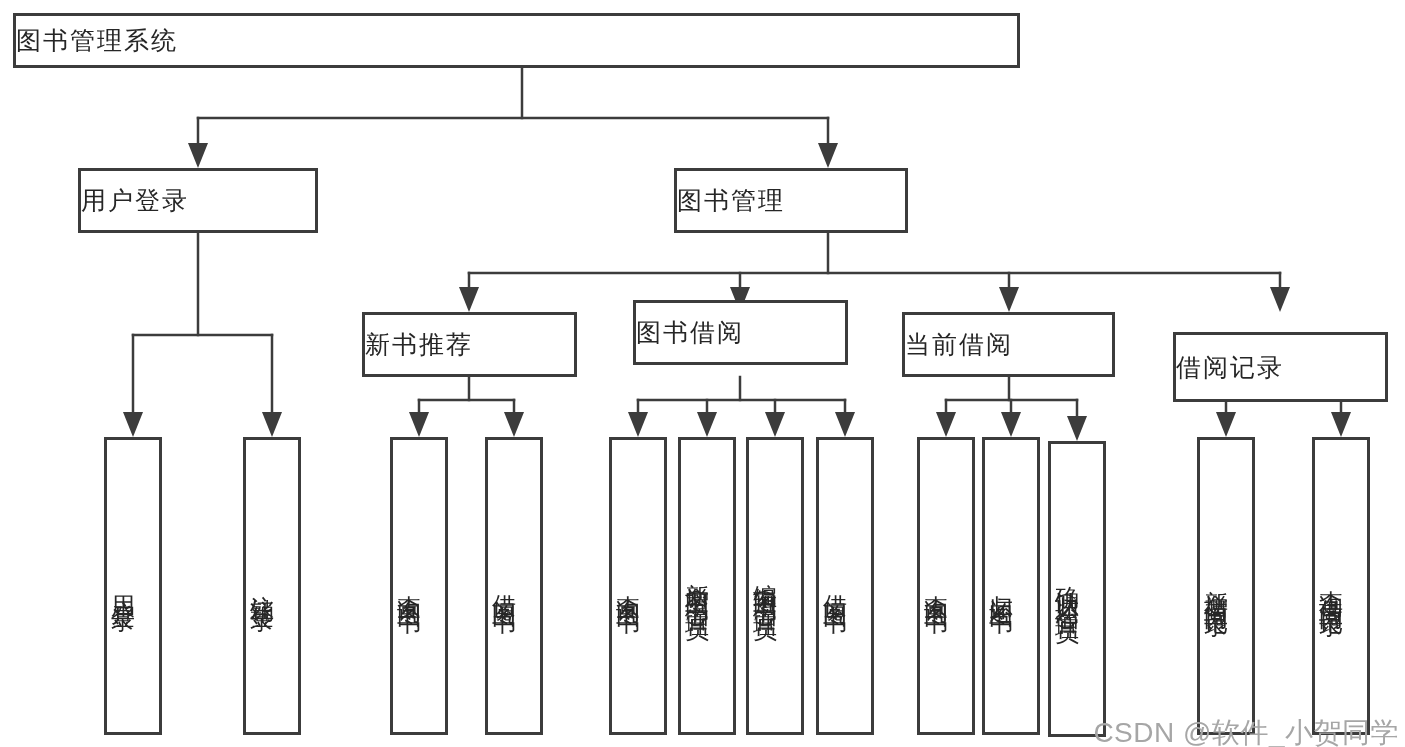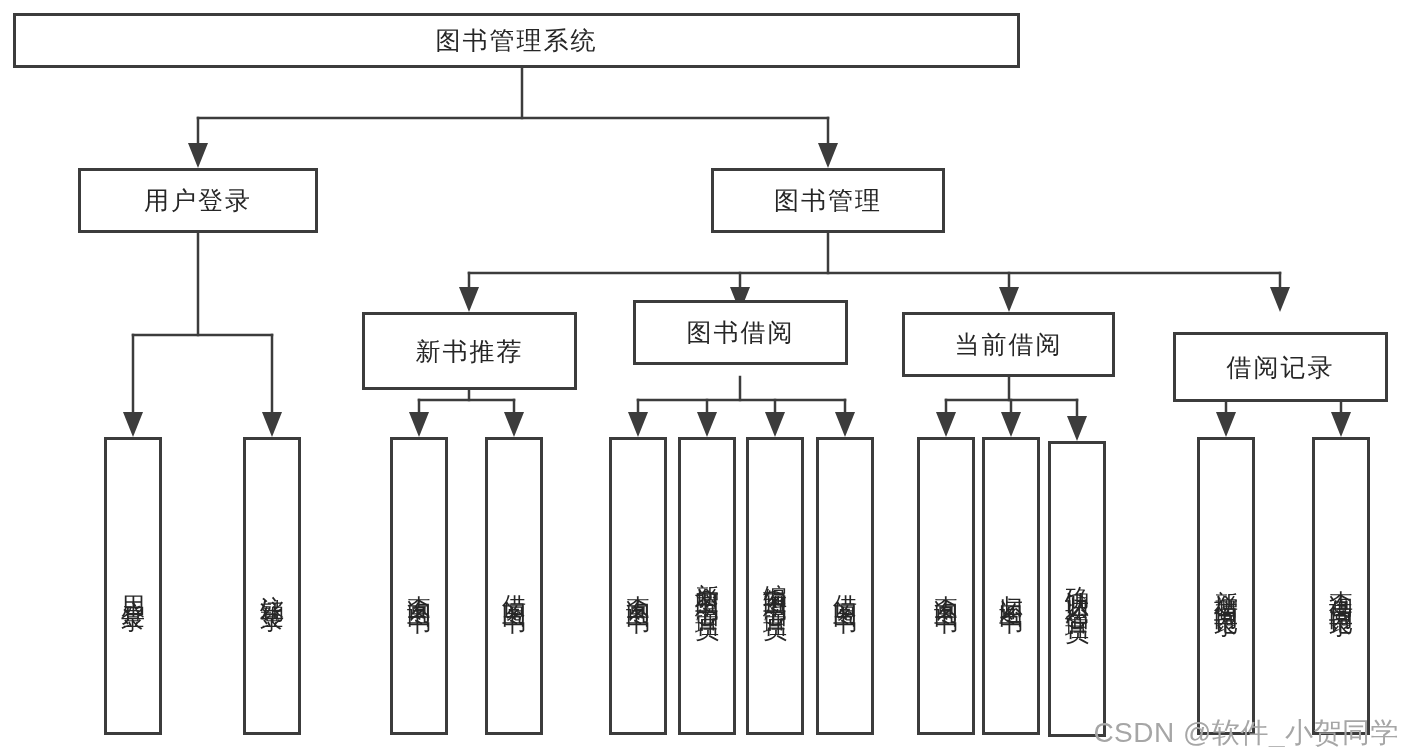--- a/index.html
+++ b/index.html
@@ -17,21 +17,21 @@
     overflow:hidden;
   }
   #connectors{position:absolute;left:0;top:0;pointer-events:none;}
   #connectors line{stroke:var(--line);stroke-width:2.5;stroke-linecap:square;}
   #connectors polygon{fill:var(--line);stroke:none;}
   .node{
     position:absolute;
     box-sizing:border-box;
     background:#fff;
     border:3px solid var(--line);
-    display:flex;align-items:center;justify-content:center;
+    display:flex;align-items:center;
     color:var(--text);
   }
   .node .lbl{font-size:25px;letter-spacing:2px;white-space:nowrap;}
   .leaf .lbl{
     writing-mode:vertical-rl;
     font-size:24px;letter-spacing:5px;white-space:nowrap;
   }
   #watermark{
     position:absolute;
     top:714px;right:6px;
@@ -116,25 +116,25 @@
     </g>
   </svg>
 
   <div class="node" style="left:13px;top:13px;width:1007px;height:55px">
     <span class="lbl">图书管理系统</span>
   </div>
 
   <div class="node" style="left:78px;top:168px;width:240px;height:65px">
     <span class="lbl">用户登录</span>
   </div>
-  <div class="node" style="left:711px;top:168px;width:234px;height:65px">
+  <div class="node" style="left:674px;top:168px;width:234px;height:65px">
     <span class="lbl">图书管理</span>
   </div>
 
-  <div class="node" style="left:362px;top:312px;width:215px;height:78px">
+  <div class="node" style="left:362px;top:312px;width:215px;height:65px">
     <span class="lbl">新书推荐</span>
   </div>
   <div class="node" style="left:633px;top:300px;width:215px;height:65px">
     <span class="lbl">图书借阅</span>
   </div>
   <div class="node" style="left:902px;top:312px;width:213px;height:65px">
     <span class="lbl">当前借阅</span>
   </div>
   <div class="node" style="left:1173px;top:332px;width:215px;height:70px">
     <span class="lbl">借阅记录</span>

